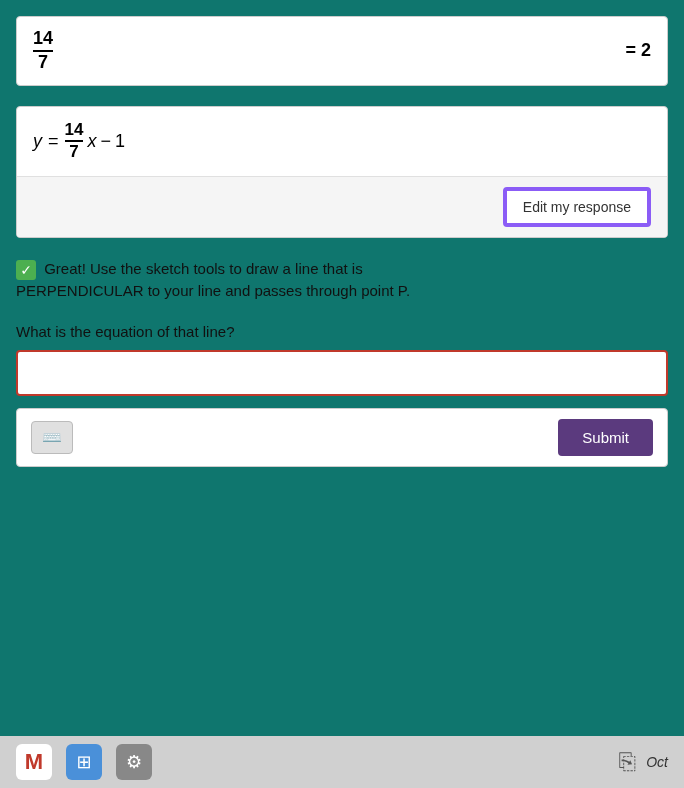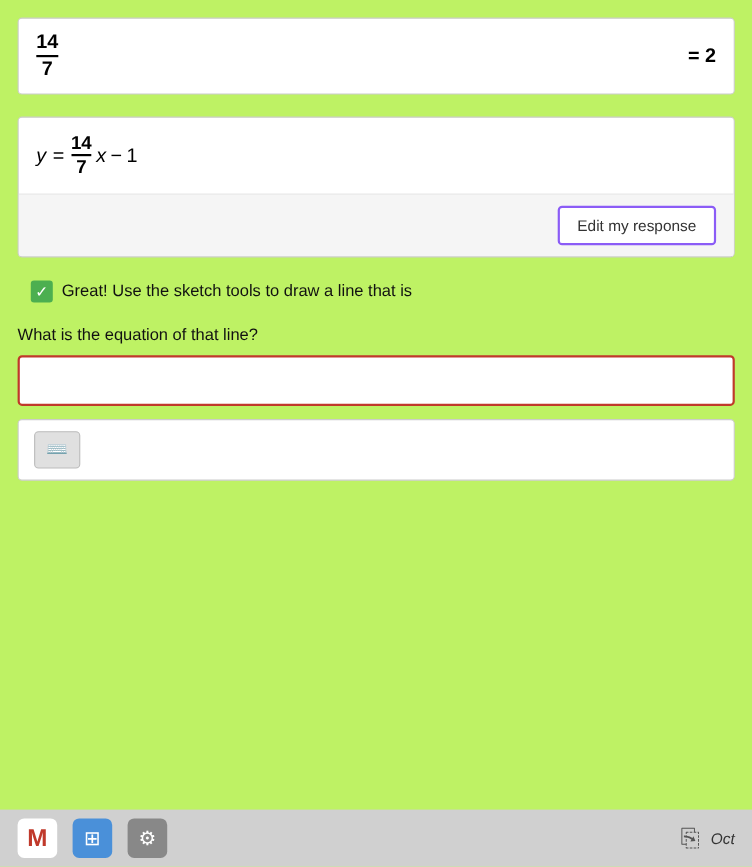--- a/index.html
+++ b/index.html
@@ -11,21 +11,21 @@
     body {
       width: 684px;
       height: 788px;
       background: #e8e8e8;
       font-family: Arial, sans-serif;
       overflow: hidden;
       position: relative;
     }
 
     .main-content {
-      background: #bef264;
+      background: #0f766e;
       padding: 16px;
       height: 100%;
     }
 
     
     .fraction-box {
       background: white;
       border: 1px solid #ccc;
       border-radius: 4px;
       padding: 12px 16px;
@@ -128,38 +128,37 @@
 
     .edit-row {
       padding: 10px 16px;
       display: flex;
       justify-content: flex-end;
       background: #f5f5f5;
     }
 
     .edit-btn {
       background: white;
-      border: 2px solid #8b5cf6;
+      border: 4px solid #8b5cf6;
       border-radius: 4px;
       padding: 8px 16px;
       font-size: 14px;
       cursor: pointer;
       color: #333;
     }
 
     
     .success-section {
       margin-bottom: 20px;
     }
 
     .success-text {
       font-size: 15px;
       color: #111;
       line-height: 1.5;
-      margin-left: 12px;
     }
 
     .check-icon {
       display: inline-block;
       width: 20px;
       height: 20px;
       background: #4CAF50;
       border-radius: 3px;
       color: white;
       font-size: 14px;
@@ -315,31 +314,35 @@
     <div class="edit-row">
       <button class="edit-btn">Edit my response</button>
     </div>
   </div>
 
   <div class="success-section">
     <p class="success-text">
       <span class="check-icon">✓</span>
       <span>Great!  Use the sketch tools to draw a line that is</span>
     </p>
+    <p class="success-text">
+      <span>PERPENDICULAR to your line and passes through point P.</span>
+    </p>
   </div>
 
   <div class="what-section">
     <p class="what-label">What is the equation of that line?</p>
 
     <input class="text-input-box" type="text" placeholder="" style="">
 
     <div class="input-actions">
       <button class="keyboard-btn">
         <span>⌨️</span>
       </button>
+      <button class="submit-btn">Submit</button>
     </div>
   </div>
 
 </div>
 
 <div class="bottom-bar">
   <div class="bottom-icon m-icon">
     <span>M</span>
   </div>
   <div class="bottom-icon grid-icon">

